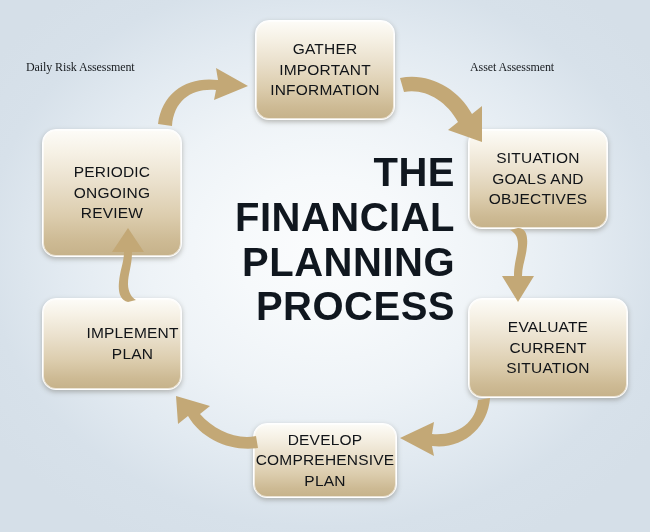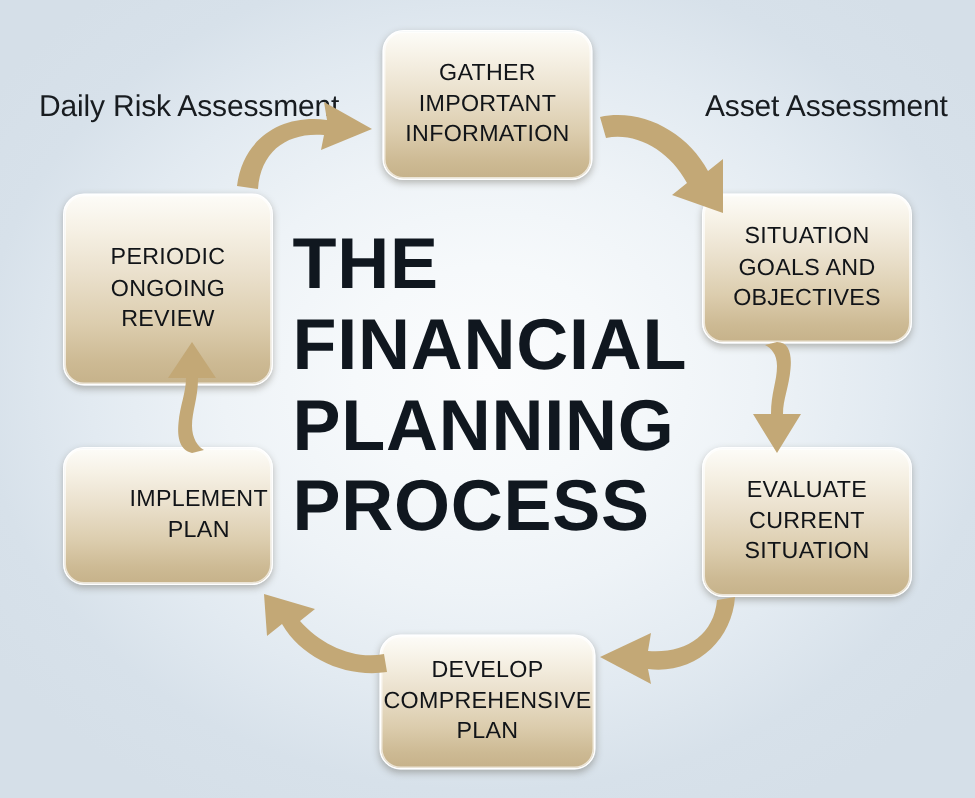--- a/index.html
+++ b/index.html
@@ -38,46 +38,46 @@
     color: #111418;
     font-size: 15.5px;
     line-height: 1.33;
     letter-spacing: 0.2px;
     font-family: "Liberation Sans", sans-serif;
   }
   .node span { display: block; white-space: pre-line; padding: 0 6px; }
 
   #node-gather     { left: 255px; top:   20px;  width: 140px; height: 100px; }
   #node-establish  { left: 468px; top: 129px;  width: 140px; height: 100px; }
-  #node-evaluate   { left: 468px; top: 298px;  width: 140px; height: 100px; }
-  #node-develop    { left: 253px; top: 423px;  width: 144px; height: 90px; }
+  #node-evaluate   { left: 468px; top: 298px;  width: 160px; height: 100px; }
+  #node-develop    { left: 253px; top: 423px;  width: 144px; height: 75px; }
   #node-implement  { left:  42px; top: 298px;  width: 140px; height:  92px; padding-left: 41px; }
   #node-periodic   { left:  42px; top: 129px;  width: 140px; height: 128px; }
 
   
   #center-title {
     position: absolute;
     left: 195px;
     top: 150px;
     width: 260px;
-    text-align: left;
+    text-align: right;
     font-family: "Liberation Sans", sans-serif;
     font-weight: bold;
-    font-size: 48px;
+    font-size: 40px;
     line-height: 1.12;
     letter-spacing: 0.5px;
     color: #10171f;
     white-space: pre-line;
   }
 
   
   .caption {
     position: absolute;
-    font-family: Liberation Sans, sans-serif;
-    font-size: 20px;
+    font-family: Liberation Serif, serif;
+    font-size: 12px;
     color: #181c20;
     white-space: nowrap;
     letter-spacing: -0.1px;
   }
   #cap-daily   { left:  26px; top:  60px; }
   #cap-asset   { left: 470px; top:  60px; }
   #cap-global  { left: 432px; top: 450px; }
   #cap-absolute{ left:   8px; top: 450px; }
 
   

